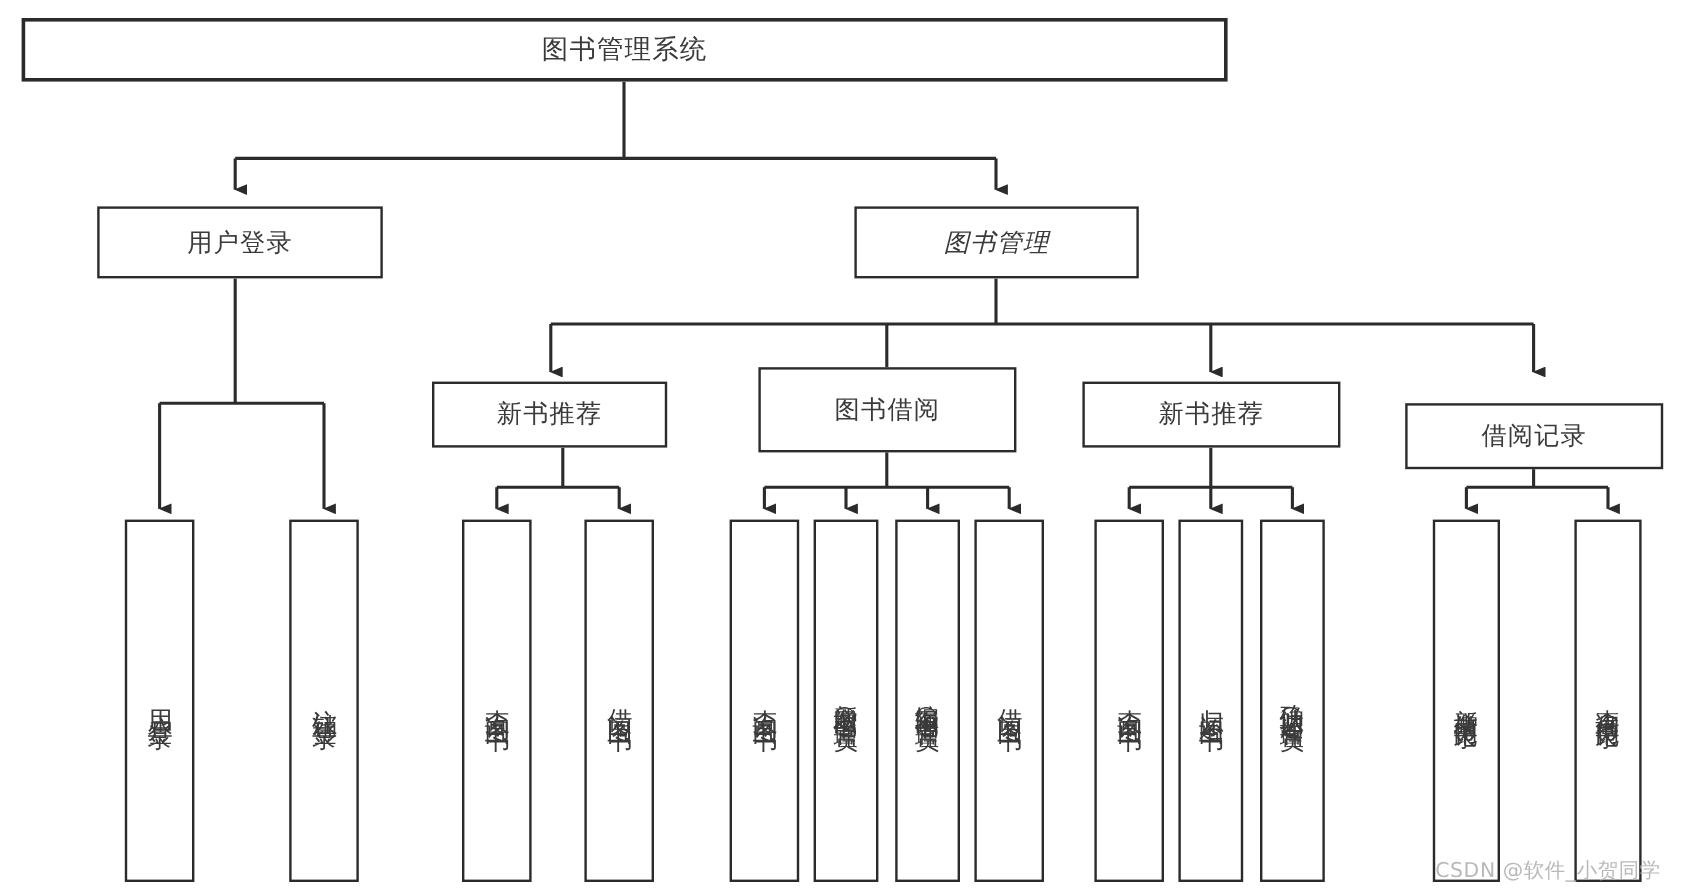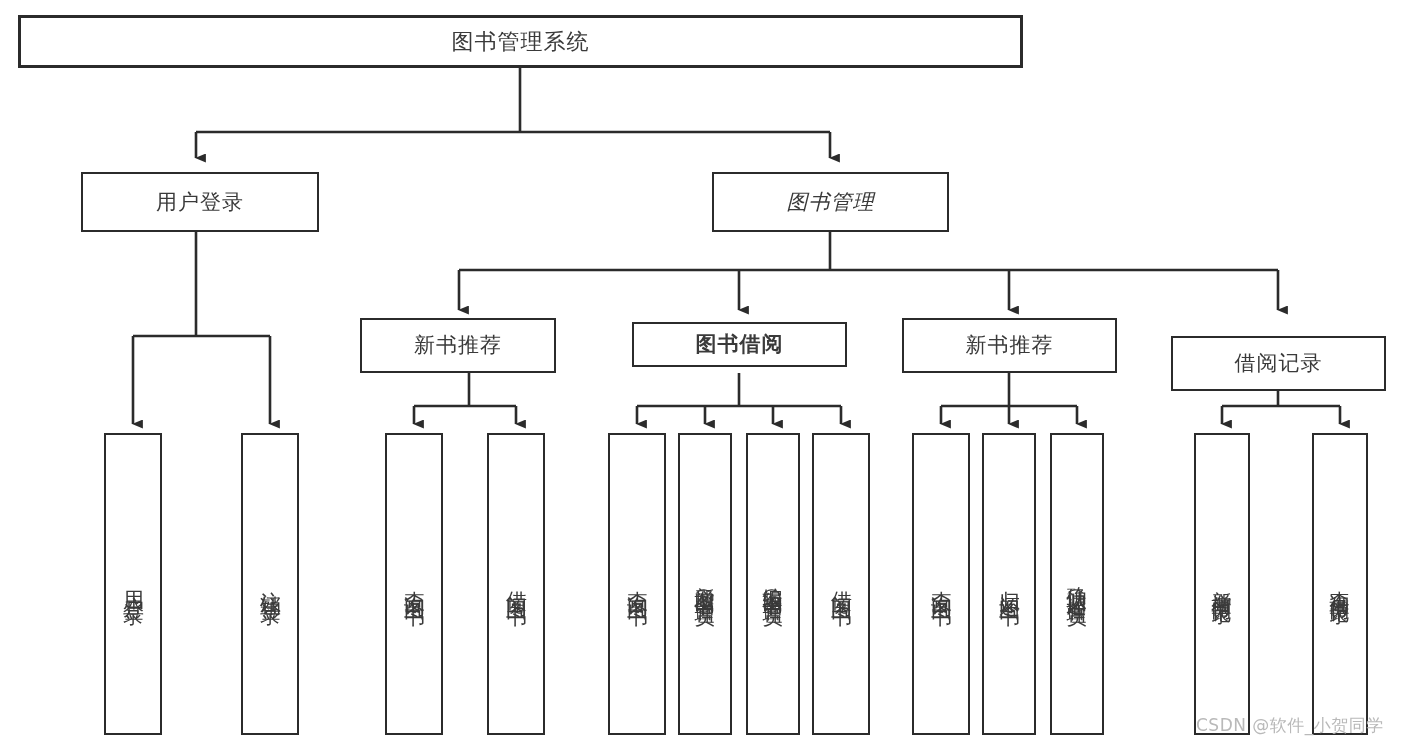--- a/index.html
+++ b/index.html
@@ -143,21 +143,21 @@
   </div>
 
   <div class="node branch" style="left:712px; top:172px; width:237px; height:60px;font-style:italic;">
     <span class="node-label">图书管理</span>
   </div>
 
   <div class="node branch" style="left:360px; top:318px; width:196px; height:55px;">
     <span class="node-label">新书推荐</span>
   </div>
 
-  <div class="node branch" style="left:632px; top:322px; width:215px; height:45px;font-weight:bold;">
+  <div class="node branch" style="left:632px; top:306px; width:215px; height:71px;">
     <span class="node-label">图书借阅</span>
   </div>
 
   <div class="node branch" style="left:902px; top:318px; width:215px; height:55px;">
     <span class="node-label">新书推荐</span>
   </div>
 
   <div class="node branch" style="left:1171px; top:336px; width:215px; height:55px;">
     <span class="node-label">借阅记录</span>
   </div>

